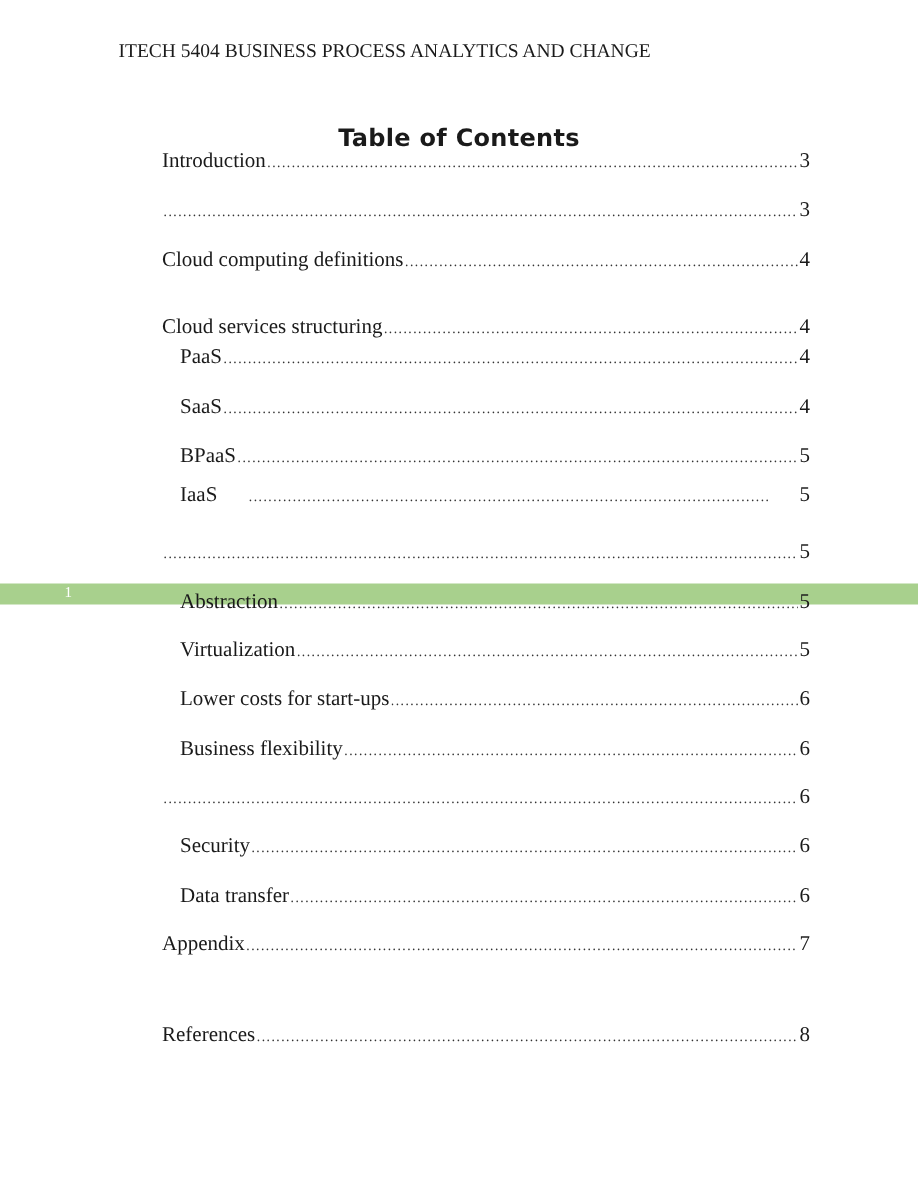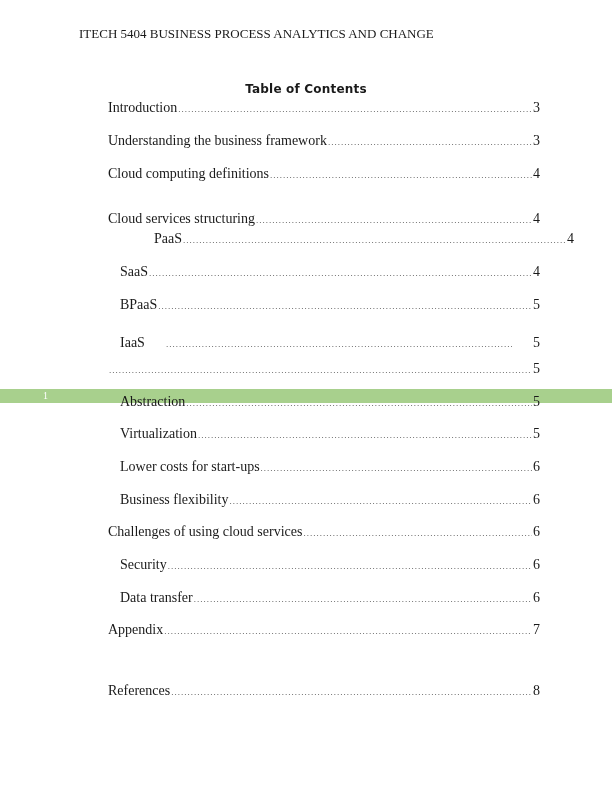--- a/index.html
+++ b/index.html
@@ -8,21 +8,21 @@
     background: #ffffff; color: #1a1a1a;
     font-family: "Liberation Serif", serif;
   }
   .header {
     position: absolute; left: 79px; top: 26px;
     font-size: 13px; letter-spacing: 0px; white-space: nowrap;
   }
   .toc-title {
     position: absolute; left: 0; width: 612px; top: 82px;
     text-align: center; font-family: "DejaVu Sans", sans-serif;
-    font-weight: bold; font-size: 12px; letter-spacing: 0.2px;
+    font-weight: bold; font-size: 16px; letter-spacing: 0.2px;
   }
   .toc-entry {
     position: absolute; left: 108px; width: 432px; height: 14px;
     display: flex; align-items: baseline;
     font-size: 14px; line-height: 14px; white-space: nowrap; overflow: hidden;
   }
   .toc-entry.level2 { left: 120px; width: 420px; }
   .toc-entry .label { flex: 0 0 auto; }
   .toc-entry .leader {
     flex: 1 1 auto; overflow: hidden; margin: 0 1px;
@@ -50,50 +50,49 @@
 
 <div class="band"></div>
 <div class="band-num" style="top:389px;left:43px;">1</div>
 
 <div class="toc-entry" style="top:101px;">
   <span class="label">Introduction</span>
   <span class="leader"></span>
   <span class="page">3</span>
 </div>
 <div class="toc-entry" style="top:134px;">
-  <span class="label">Understanding the business framework</span>
   <span class="leader"></span>
   <span class="page">3</span>
 </div>
 <div class="toc-entry" style="top:167px;">
   <span class="label">Cloud computing definitions</span>
   <span class="leader"></span>
   <span class="page">4</span>
 </div>
 <div class="toc-entry" style="top:212px;">
   <span class="label">Cloud services structuring</span>
   <span class="leader"></span>
   <span class="page">4</span>
 </div>
-<div class="toc-entry level2" style="top:232px;margin-left:34px;">
+<div class="toc-entry level2" style="top:232px;">
   <span class="label">PaaS</span>
   <span class="leader"></span>
   <span class="page">4</span>
 </div>
 <div class="toc-entry level2" style="top:265px;">
   <span class="label">SaaS</span>
   <span class="leader"></span>
   <span class="page">4</span>
 </div>
 <div class="toc-entry level2" style="top:298px;">
   <span class="label">BPaaS</span>
   <span class="leader"></span>
   <span class="page">5</span>
 </div>
-<div class="toc-entry level2" style="top:336px;gap:20px;">
+<div class="toc-entry level2" style="top:324px;gap:20px;">
   <span class="label">IaaS</span>
   <span class="leader"></span>
   <span class="page">5</span>
 </div>
 <div class="toc-entry" style="top:362px;">
   <span class="leader"></span>
   <span class="page">5</span>
 </div>
 <div class="toc-entry level2" style="top:395px;">
   <span class="label">Abstraction</span>
@@ -109,21 +108,20 @@
   <span class="label">Lower costs for start-ups</span>
   <span class="leader"></span>
   <span class="page">6</span>
 </div>
 <div class="toc-entry level2" style="top:493px;">
   <span class="label">Business flexibility</span>
   <span class="leader"></span>
   <span class="page">6</span>
 </div>
 <div class="toc-entry" style="top:525px;">
-  <span class="label">Challenges of using cloud services</span>
   <span class="leader"></span>
   <span class="page">6</span>
 </div>
 <div class="toc-entry level2" style="top:558px;">
   <span class="label">Security</span>
   <span class="leader"></span>
   <span class="page">6</span>
 </div>
 <div class="toc-entry level2" style="top:591px;">
   <span class="label">Data transfer</span>

